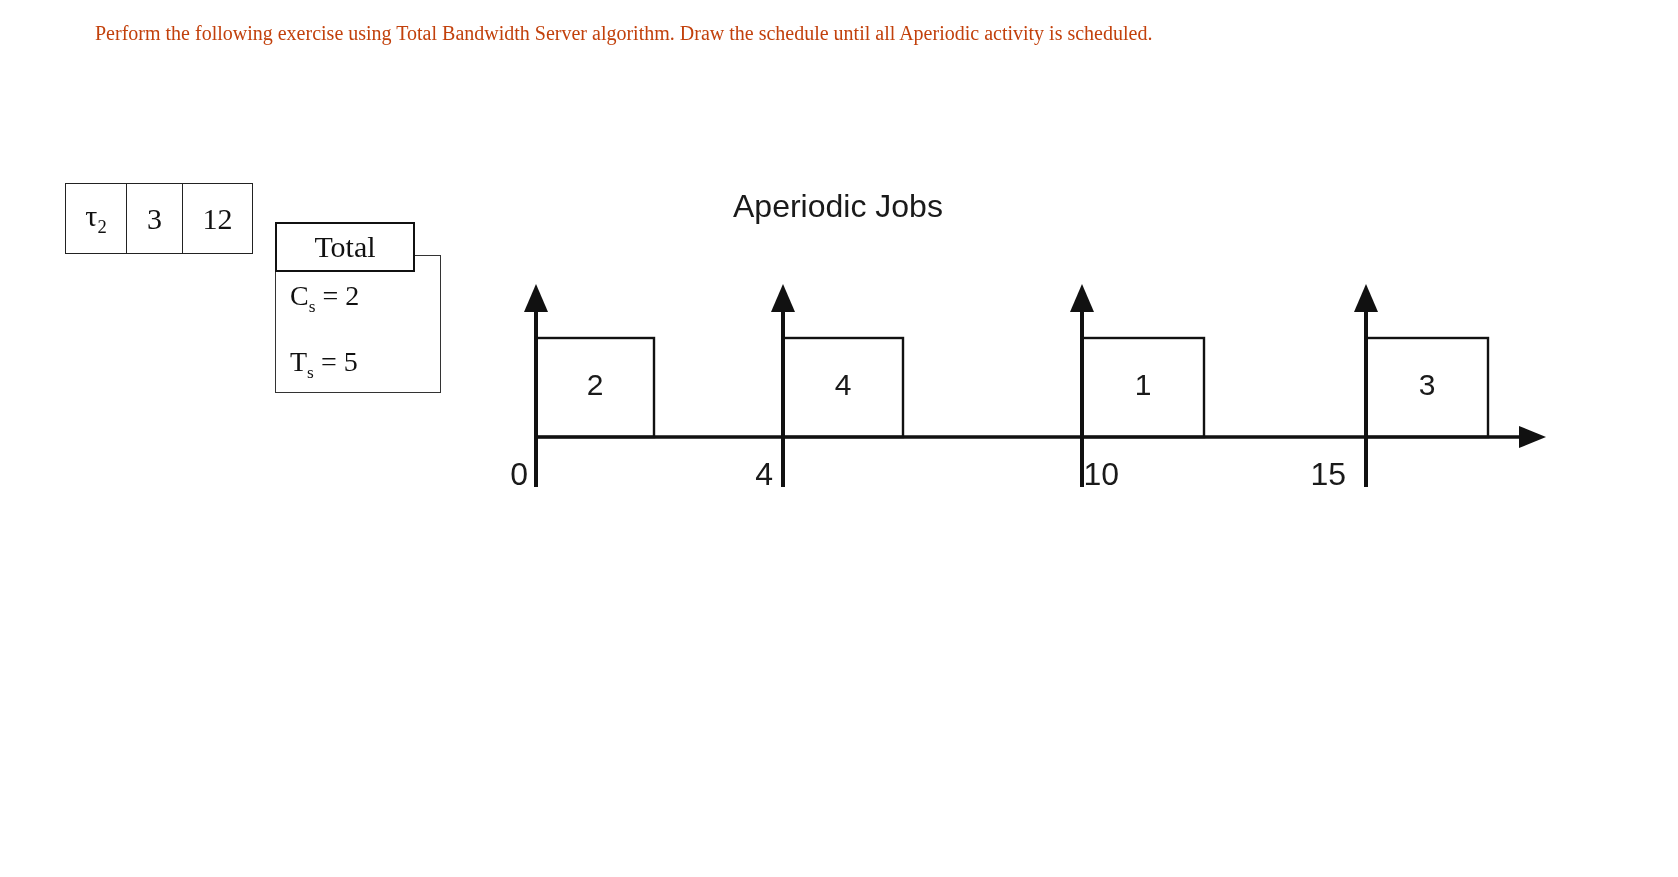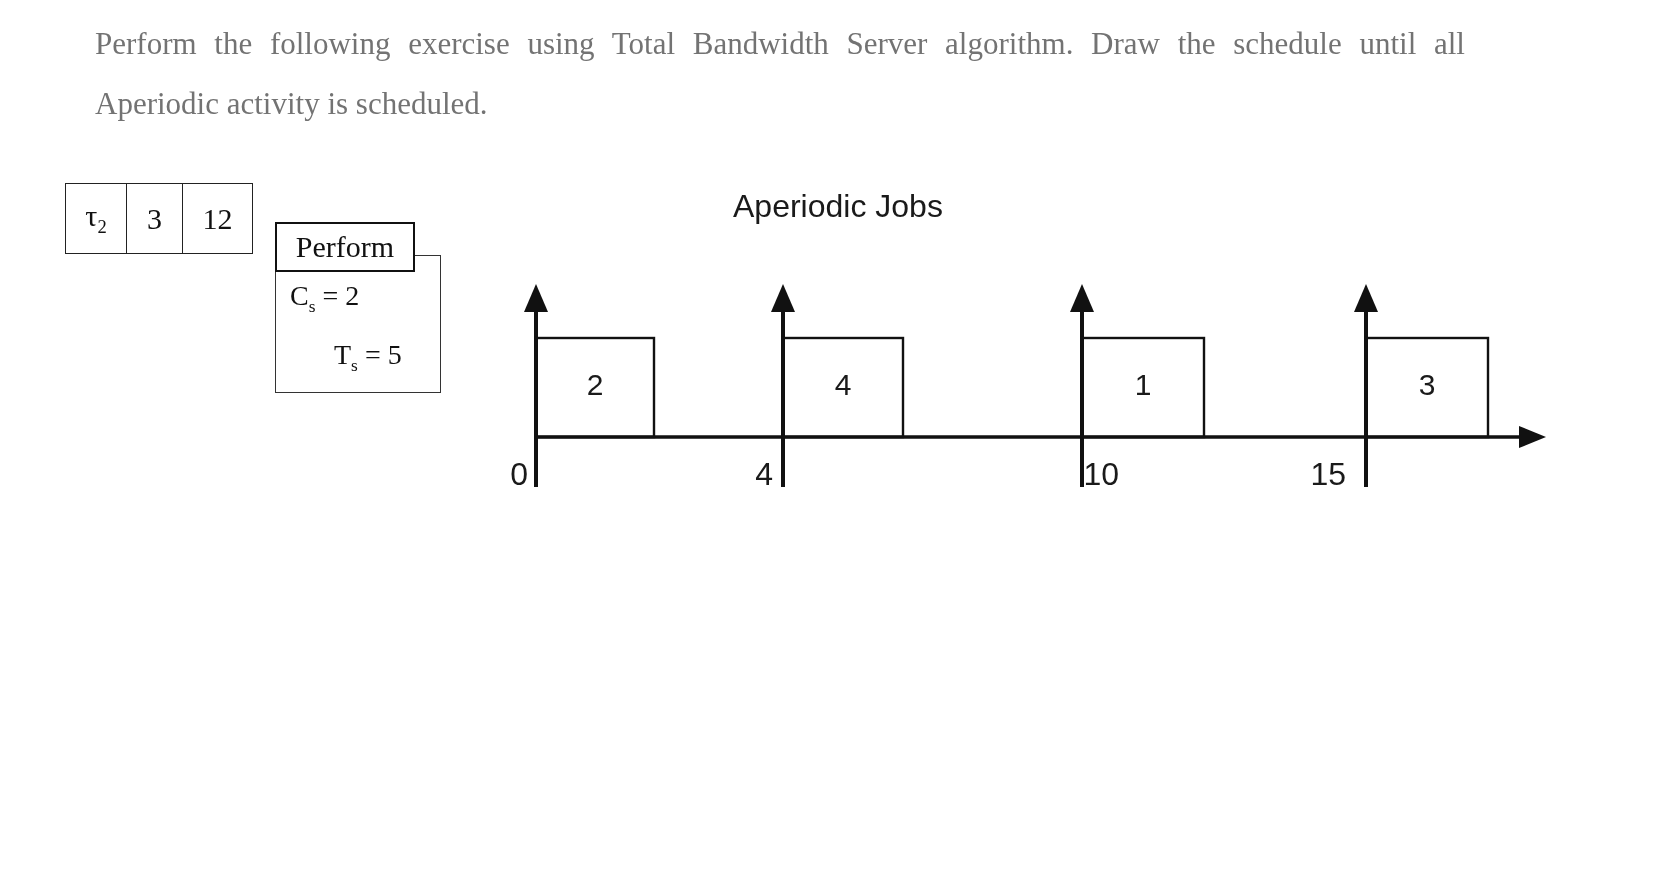--- a/index.html
+++ b/index.html
@@ -13,25 +13,25 @@
     font-family: "Liberation Serif", "DejaVu Serif", serif;
     color: #111111;
     overflow: hidden;
   }
 
   
   #question {
     position: absolute;
     left: 95px; top: 14px;
     width: 1370px;
-    font-size: 31px;
+    font-size: 20px;
     line-height: 1.95;
     text-align: justify;
     text-justify: inter-word;
-    color: #737373;
+    color: #c2410c;
   }
 
   
   #task-table {
     position: absolute;
     left: 65px; top: 183px;
     border-collapse: collapse;
     font-size: 30px;
   }
   #task-table td {
@@ -66,21 +66,21 @@
     font-size: 30px;
     z-index: 3;
   }
   #server-box .srv-line {
     position: absolute;
     left: 14px;
     font-size: 28px;
     white-space: nowrap;
   }
   #server-box .srv-line.l1 { top: 24px; }
-  #server-box .srv-line.l2 { top: 83px; margin-left: 44px; }
+  #server-box .srv-line.l2 { top: 90px; }
   #server-box .srv-line sub { font-size: 0.62em; }
 
   
   #chart {
     position: absolute;
     left: 0; top: 0;
     width: 1678px; height: 877px;
     pointer-events: none;
   }
   #chart-title {
@@ -131,21 +131,21 @@
 
 <div id="server-box">
   <div class="srv-line l1">
     <span>C</span><sub>s</sub><span> = 2</span>
   </div>
   <div class="srv-line l2">
     <span>T</span><sub>s</sub><span> = 5</span>
   </div>
 </div>
 <div id="server-title">
-  <span>Perform</span>
+  <span>Total</span>
 </div>
 
 <div id="chart-title">Aperiodic Jobs</div>
 
 <svg id="chart" viewBox="0 0 1678 877" xmlns="http://www.w3.org/2000/svg">
 
   <g>
     <line x1="535" y1="437" x2="1528" y2="437" stroke="#111" stroke-width="3.5"></line>
     <polygon points="1546,437 1519,426 1519,448" fill="#111"></polygon>
   </g>

